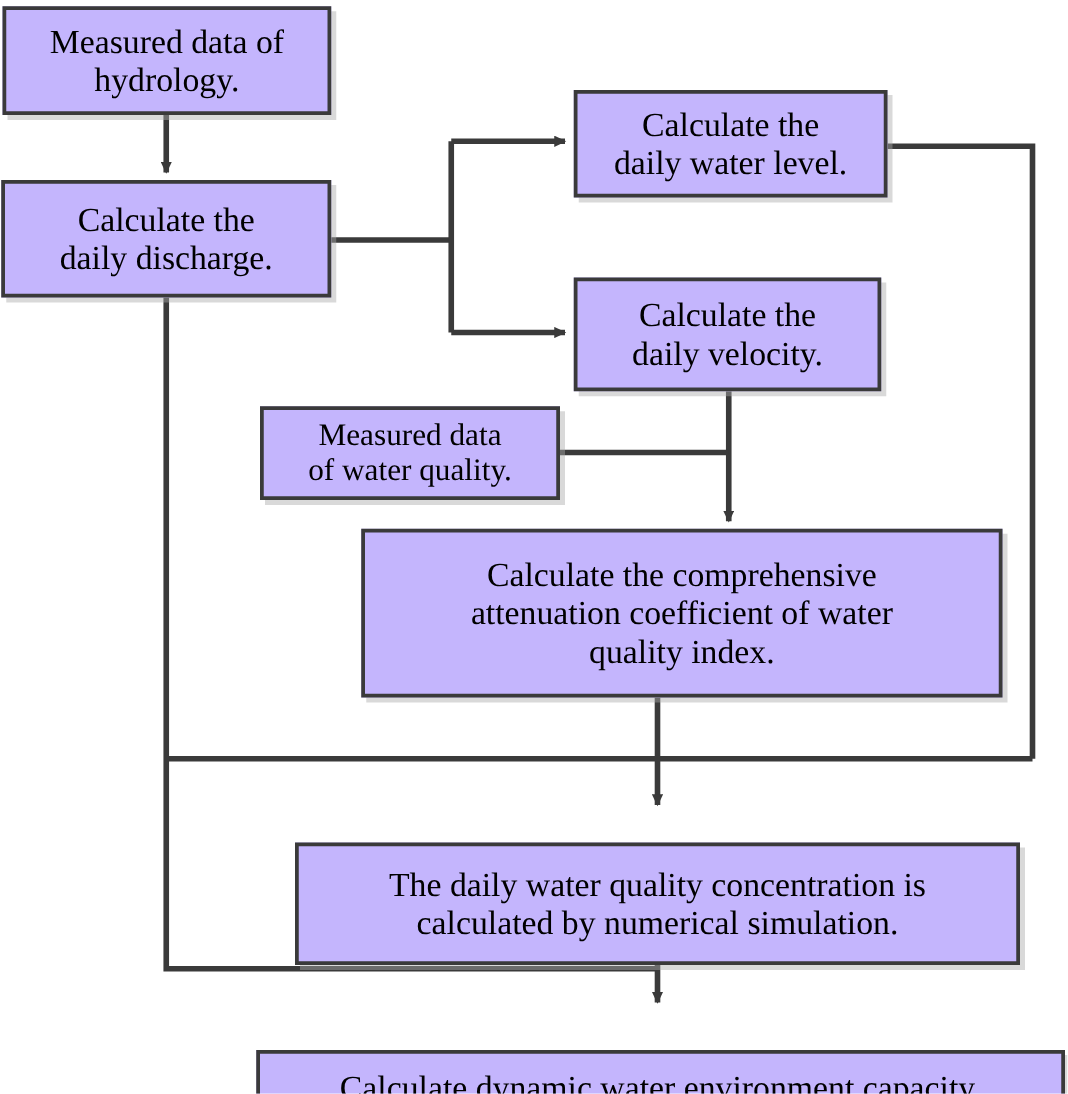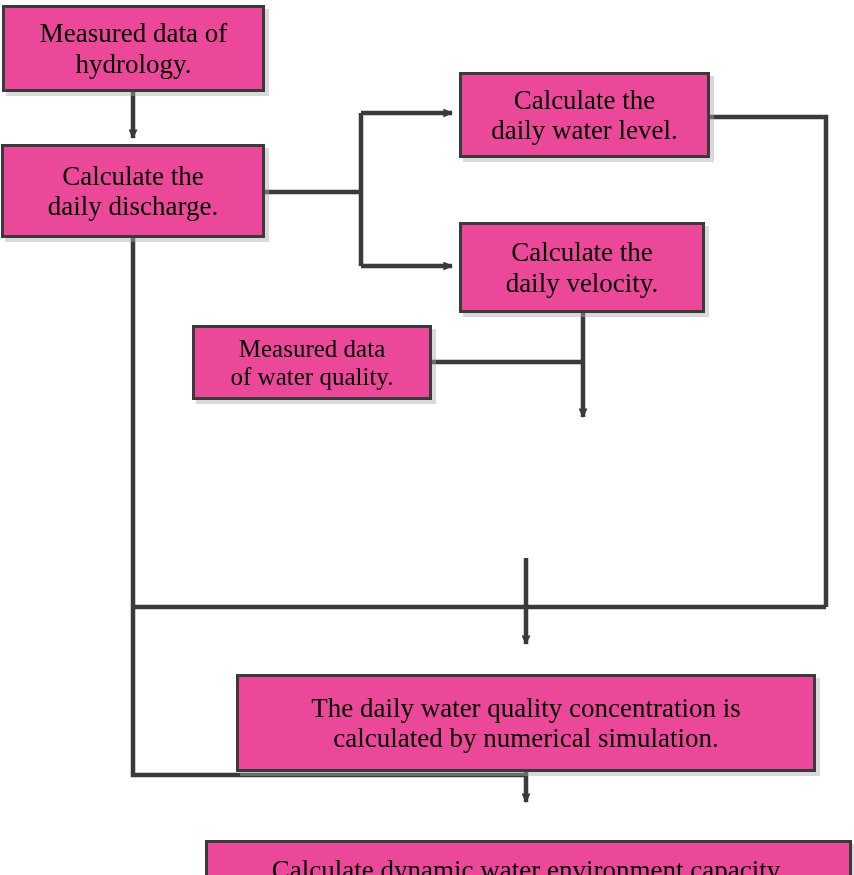--- a/index.html
+++ b/index.html
@@ -23,41 +23,41 @@
     left: 0;
     top: 0;
     width: 854px;
     height: 875px;
     pointer-events: none;
   }
   .node {
     position: absolute;
     box-sizing: border-box;
     border: 3px solid #3a3a3a;
-    background: #ec4899;
+    background: #c4b5fd;
     box-shadow: 4px 4px 0 0 rgba(170,170,170,0.45);
     display: flex;
     align-items: center;
     justify-content: center;
     text-align: center;
     color: #000000;
     line-height: 1.12;
     z-index: 2;
   }
   .node .label {
     display: block;
     padding: 0 6px;
     white-space: pre-line;
   }
   
   #node-hydrology      { left: 2px;   top: 5px;   width: 263px; height: 87px;  font-size: 27px; }
   #node-discharge      { left: 1px;   top: 144px; width: 264px; height: 94px;  font-size: 27px; }
   #node-waterlevel     { left: 459px; top: 72px;  width: 251px; height: 86px;  font-size: 27px; }
   #node-velocity       { left: 459px; top: 222px; width: 246px; height: 91px;  font-size: 27px; }
-  #node-waterquality   { left: 192px; top: 325px; width: 240px; height: 75px;  font-size: 25px; }
+  #node-waterquality   { left: 208px; top: 325px; width: 240px; height: 75px;  font-size: 25px; }
   #node-attenuation    { left: 289px; top: 423px; width: 513px; height: 135px; font-size: 27px; }
   #node-concentration  { left: 236px; top: 650px; width: 580px; height: 98px;  font-size: 27px; margin-top: 24px; }
   #node-capacity       { left: 205px; top: 808px; width: 647px; height: 60px;  font-size: 27px; margin-top: 32px; }
 </style>
 </head>
 <body>
 
 <div id="canvas">
 
   <svg id="connectors" viewBox="0 0 854 875" width="854" height="875" aria-hidden="true">
@@ -112,20 +112,25 @@
   <div class="node" id="node-velocity">
     <span class="label">Calculate the
 daily velocity.</span>
   </div>
 
   <div class="node" id="node-waterquality">
     <span class="label">Measured data
 of water quality.</span>
   </div>
 
+  <div class="node" id="node-attenuation">
+    <span class="label">Calculate the comprehensive
+attenuation coefficient of water
+quality index.</span>
+  </div>
 
   <div class="node" id="node-concentration">
     <span class="label">The daily water quality concentration is
 calculated by numerical simulation.</span>
   </div>
 
   <div class="node" id="node-capacity">
     <span class="label">Calculate dynamic water environment capacity.</span>
   </div>
 

